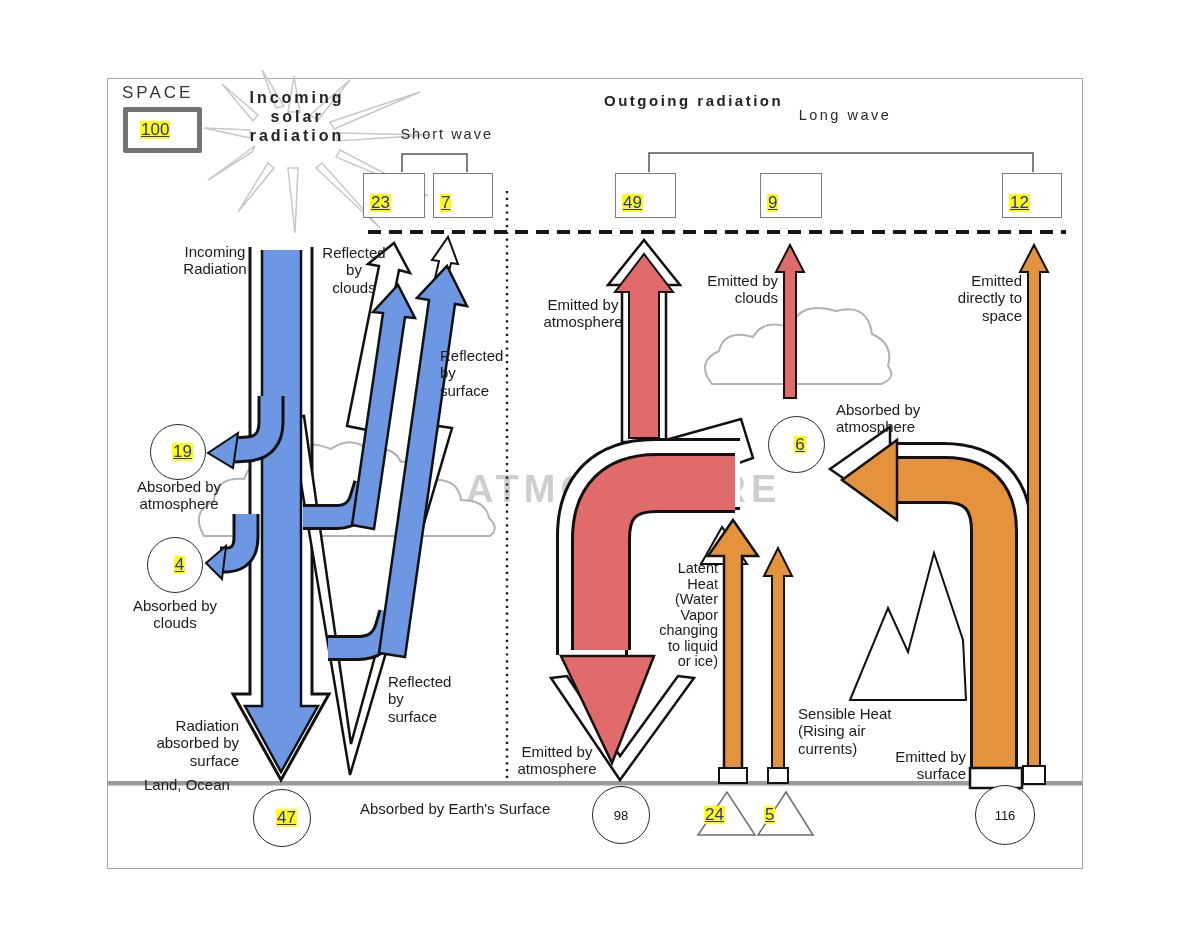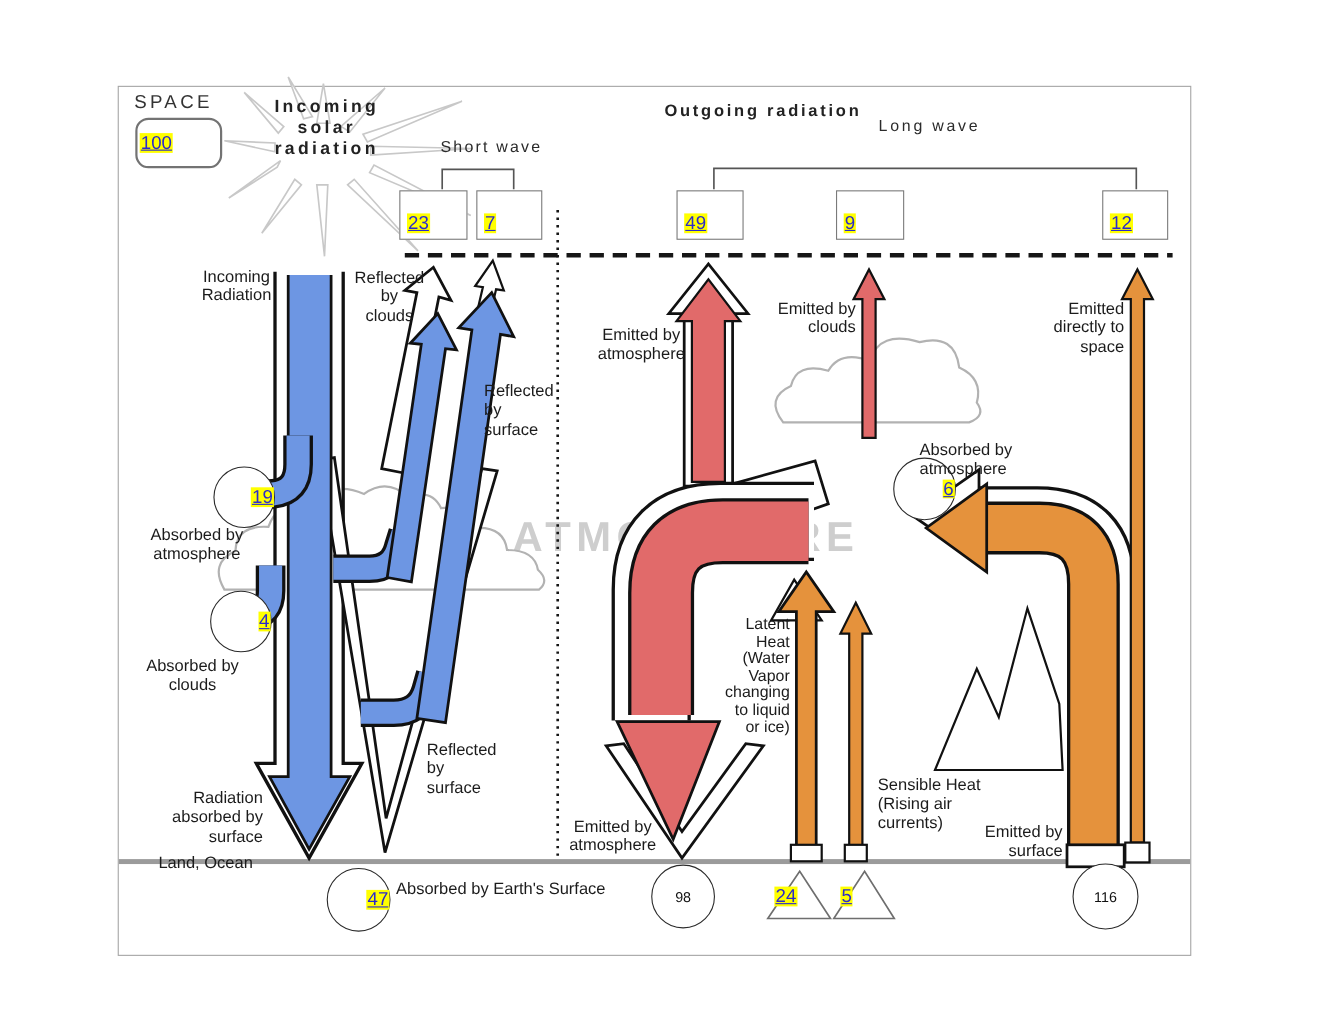--- a/index.html
+++ b/index.html
@@ -10,25 +10,25 @@
   .watermark{position:absolute;left:466px;top:468px;z-index:1;
          font-size:38px;font-weight:bold;letter-spacing:5px;color:#cecece;}
   svg.layer{position:absolute;left:0;top:0;z-index:2;}
   .lbl{position:absolute;z-index:4;font-size:15px;line-height:1.16;color:#1b1b1b;}
   .lbl.c{text-align:center;} .lbl.r{text-align:right;}
   .hdr{position:absolute;z-index:4;color:#2b2b2b;}
   .bold{font-weight:bold;}
   .vbox{position:absolute;z-index:4;background:#fff;border:1.8px solid #7a7a7a;
         display:flex;align-items:flex-end;padding:12px 0 5px 6px;box-sizing:border-box;}
   .spacebox{position:absolute;left:123px;top:107px;width:79px;height:46px;z-index:4;
-        background:#fff;border:2px solid #737373;border-radius:12px;
-        display:flex;align-items:center;padding-left:2px;box-sizing:border-box;}
+        background:#fff;border:5px solid #737373;border-radius:2px;
+        display:flex;align-items:center;padding-left:12px;box-sizing:border-box;}
   .circ{position:absolute;z-index:4;background:#fff;border:1.6px solid #2a2a2a;border-radius:50%;
         display:flex;align-items:center;justify-content:center;box-sizing:border-box;}
-  .circ.lc{justify-content:flex-end;padding-left:9px;margin-left:44px;}
+  .circ.lc{justify-content:center;padding-left:9px;}
   .plain{font-size:13px;color:#111;}
   .lk{background:#FFFF00;color:#2A2ACC;text-decoration:underline;font-size:17px;
       line-height:1.05;padding:0 1px;cursor:pointer;}
   .trilk{position:absolute;z-index:5;}
   .tight{line-height:1.07;font-size:14.5px;}
 </style>
 </head>
 <body>
 
 <div class="stage">

